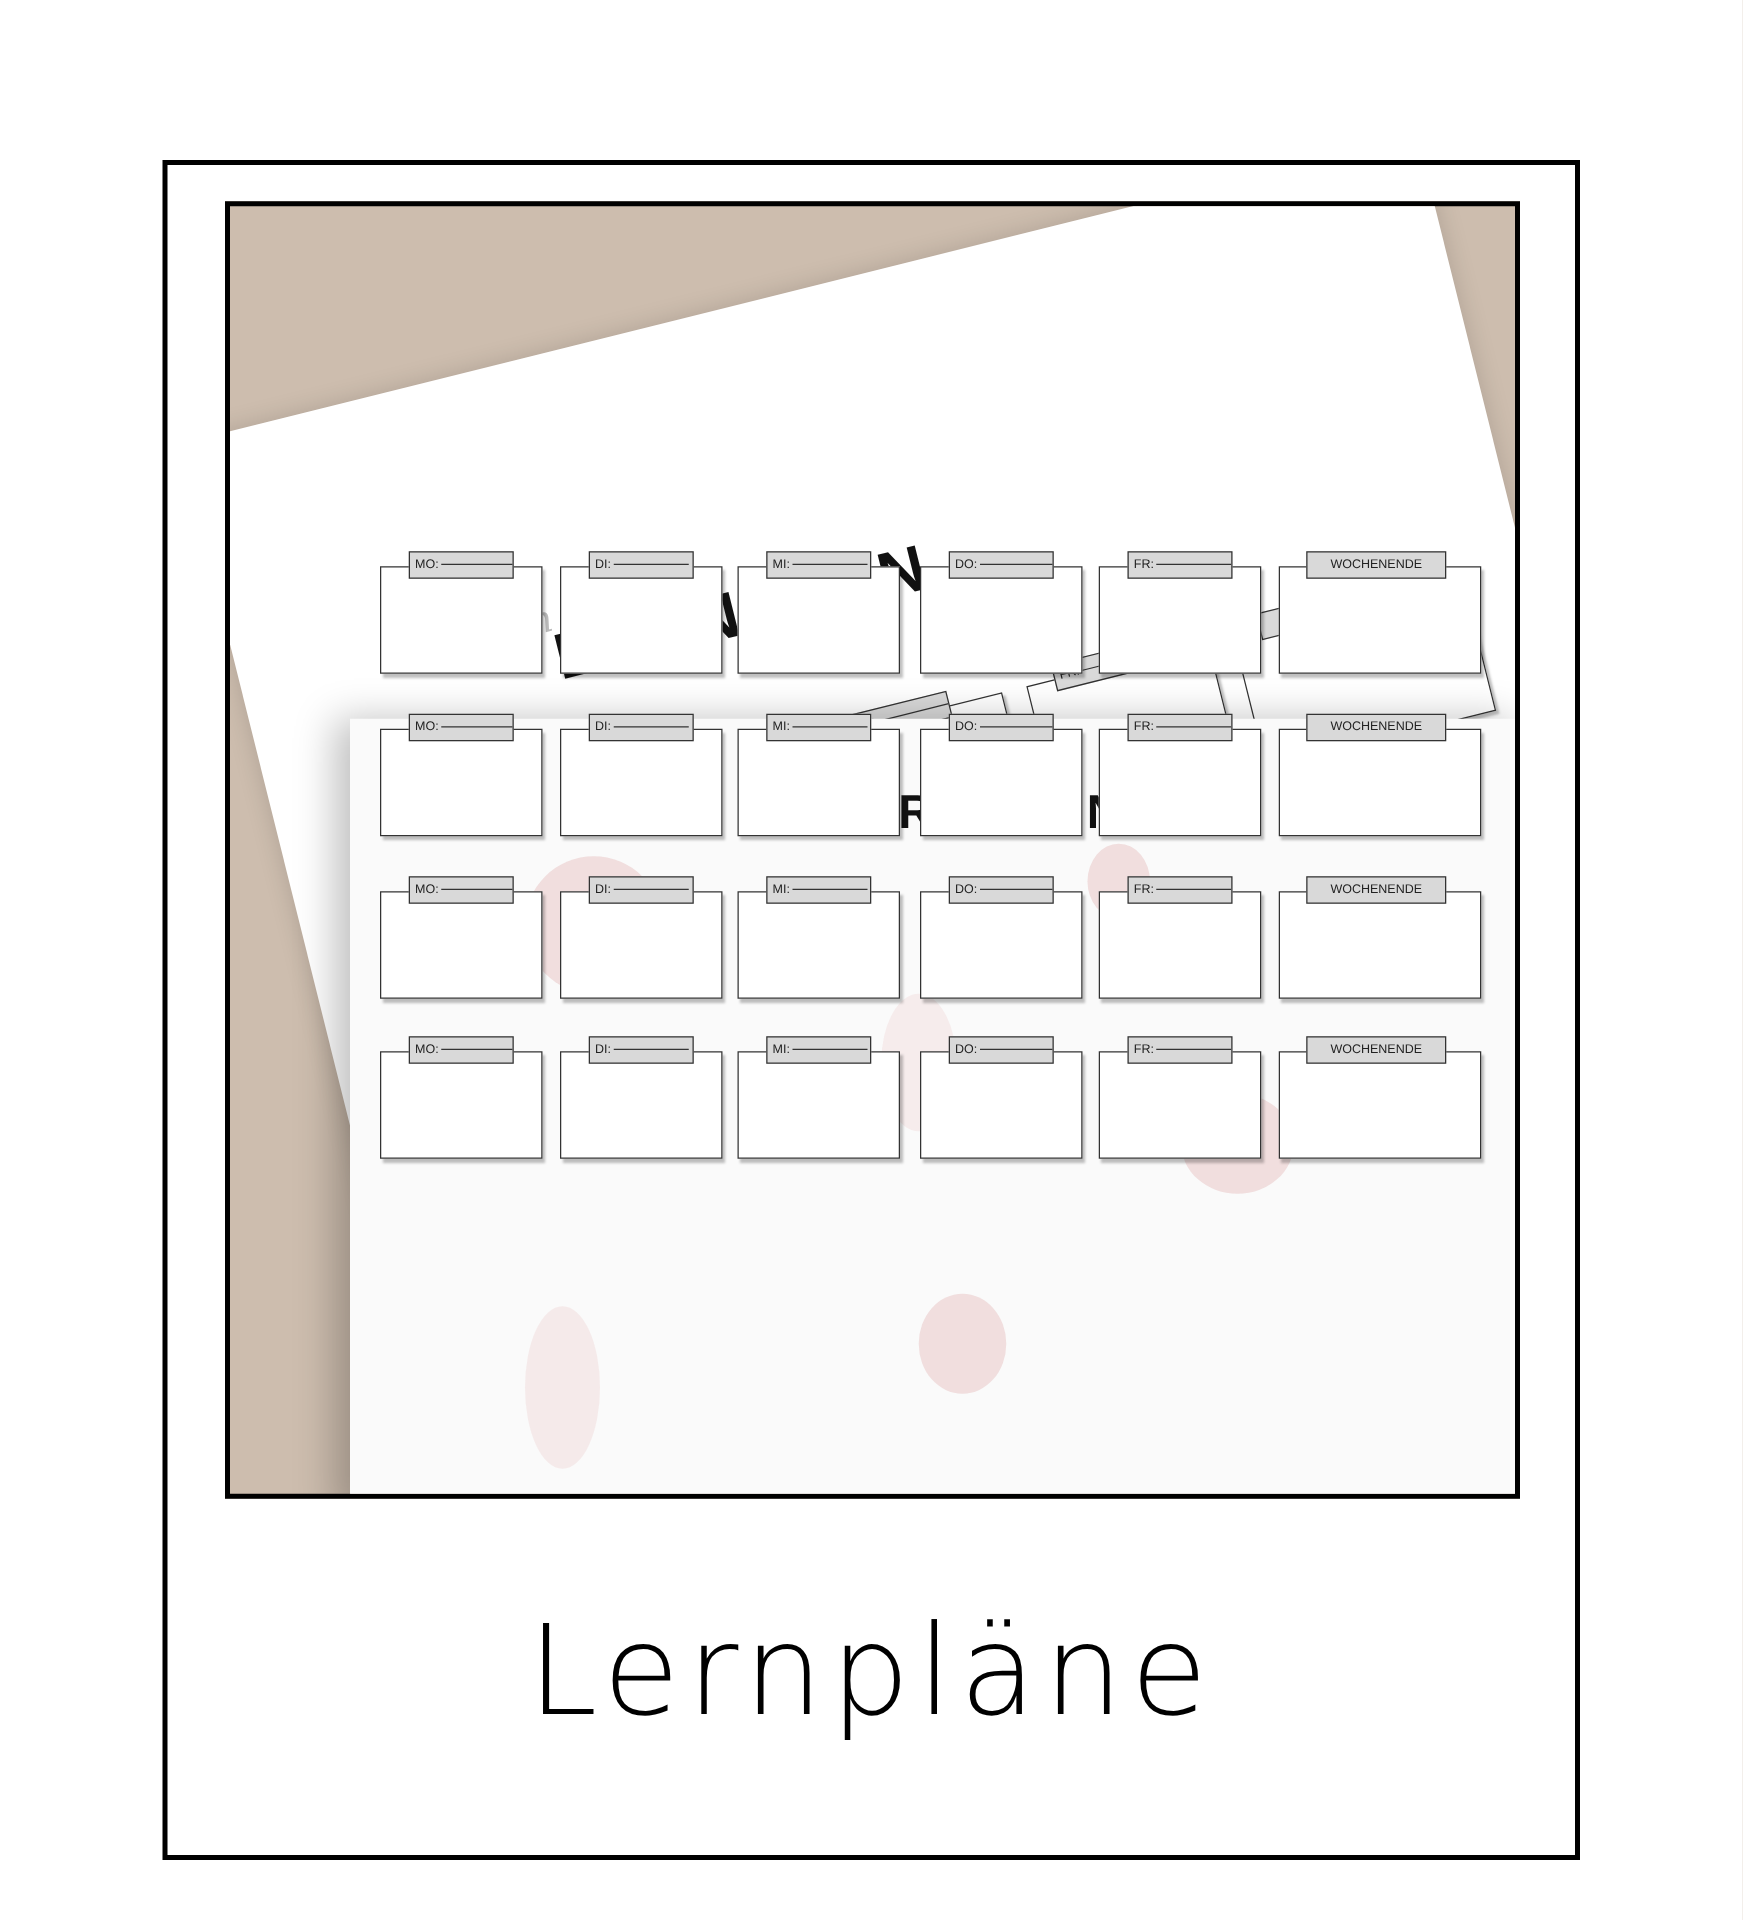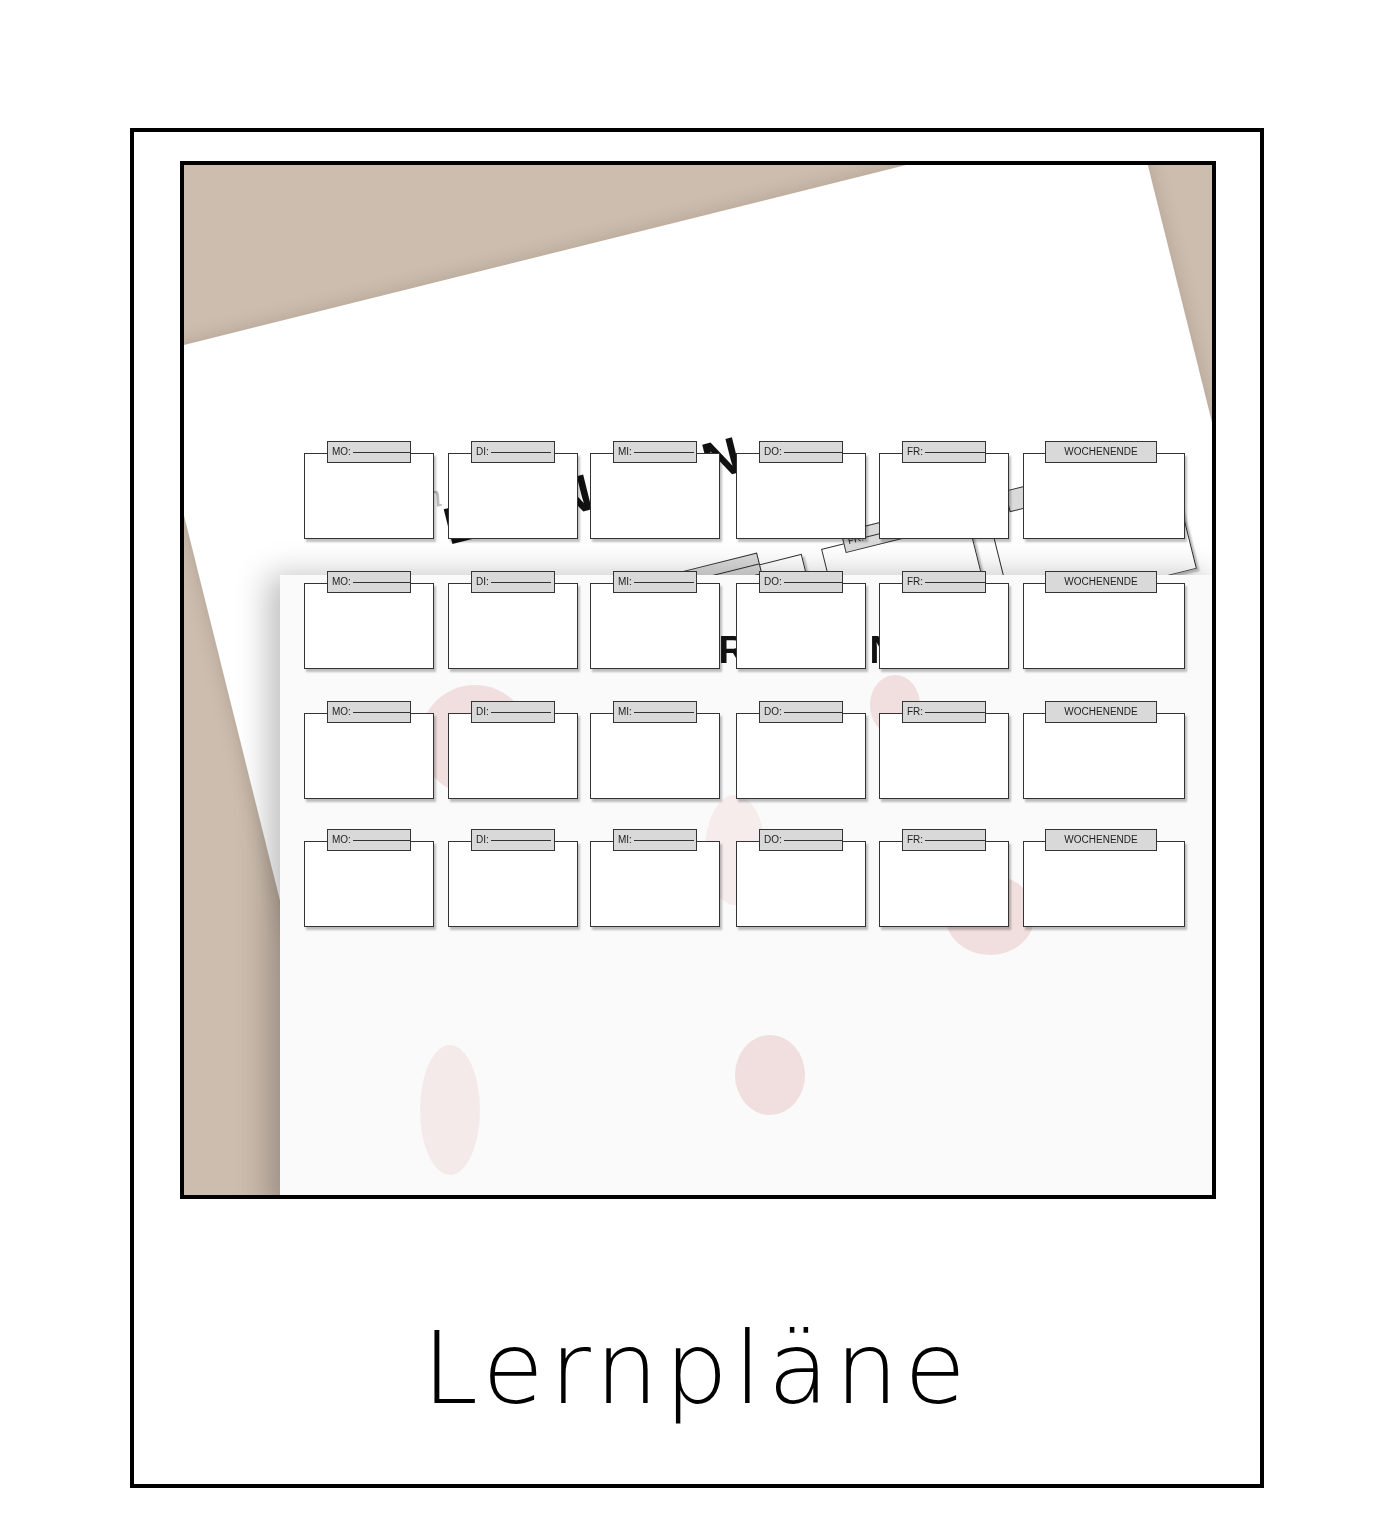--- a/index.html
+++ b/index.html
@@ -1,19 +1,19 @@
 <!DOCTYPE html>
 <html><head>
 <meta charset="utf-8">
 <style>
   html, body { margin:0; padding:0; background:#ffffff; }
   body { width:1394px; height:1536px; position:relative; overflow:hidden; font-family:"Liberation Sans", sans-serif; }
   .polaroid { position:absolute; left:130px; top:128px; width:1134px; height:1360px; border:4px solid #000; background:#fff; box-sizing:border-box; }
   .photo { position:absolute; left:180px; top:161px; width:1036px; height:1038px; border:4px solid #000; box-sizing:border-box; background:#cdbdae; overflow:hidden; }
-  .caption { position:absolute; left:0; top:1278px; width:1394px; text-align:center; font-family:"DejaVu Sans", sans-serif; font-weight:200; font-size:100px; letter-spacing:6px; color:#000;margin-top:32px; }
+  .caption { position:absolute; left:0; top:1278px; width:1394px; text-align:center; font-family:"DejaVu Sans", sans-serif; font-weight:200; font-size:100px; letter-spacing:6px; color:#000; }
 
   
   .sheet-back { position:absolute; left:-40px; top:190px; width:1020px; height:760px; background:#fff; transform:rotate(-14deg); transform-origin:0 0; box-shadow:0 0 20px rgba(0,0,0,0.15); }
   .sheet-back .title { position:absolute; left:250px; top:210px; font-size:52px; font-weight:700; letter-spacing:3px; color:#111; }
   .sheet-back .mein { position:absolute; left:180px; top:190px; font-size:30px; font-style:italic; color:#bbb; font-family:"DejaVu Serif", serif; }
   .sheet-back .grid { position:absolute; left:40px; top:300px; }
 
   
   .sheet-front { position:absolute; left:96px; top:410px; width:940px; height:640px; background:#fafafa; box-shadow:-12px 0 30px rgba(0,0,0,0.25); }
   .front-title { position:absolute; left:382px; top:54px; font-size:38px; font-weight:700; letter-spacing:4px; color:#111; }

